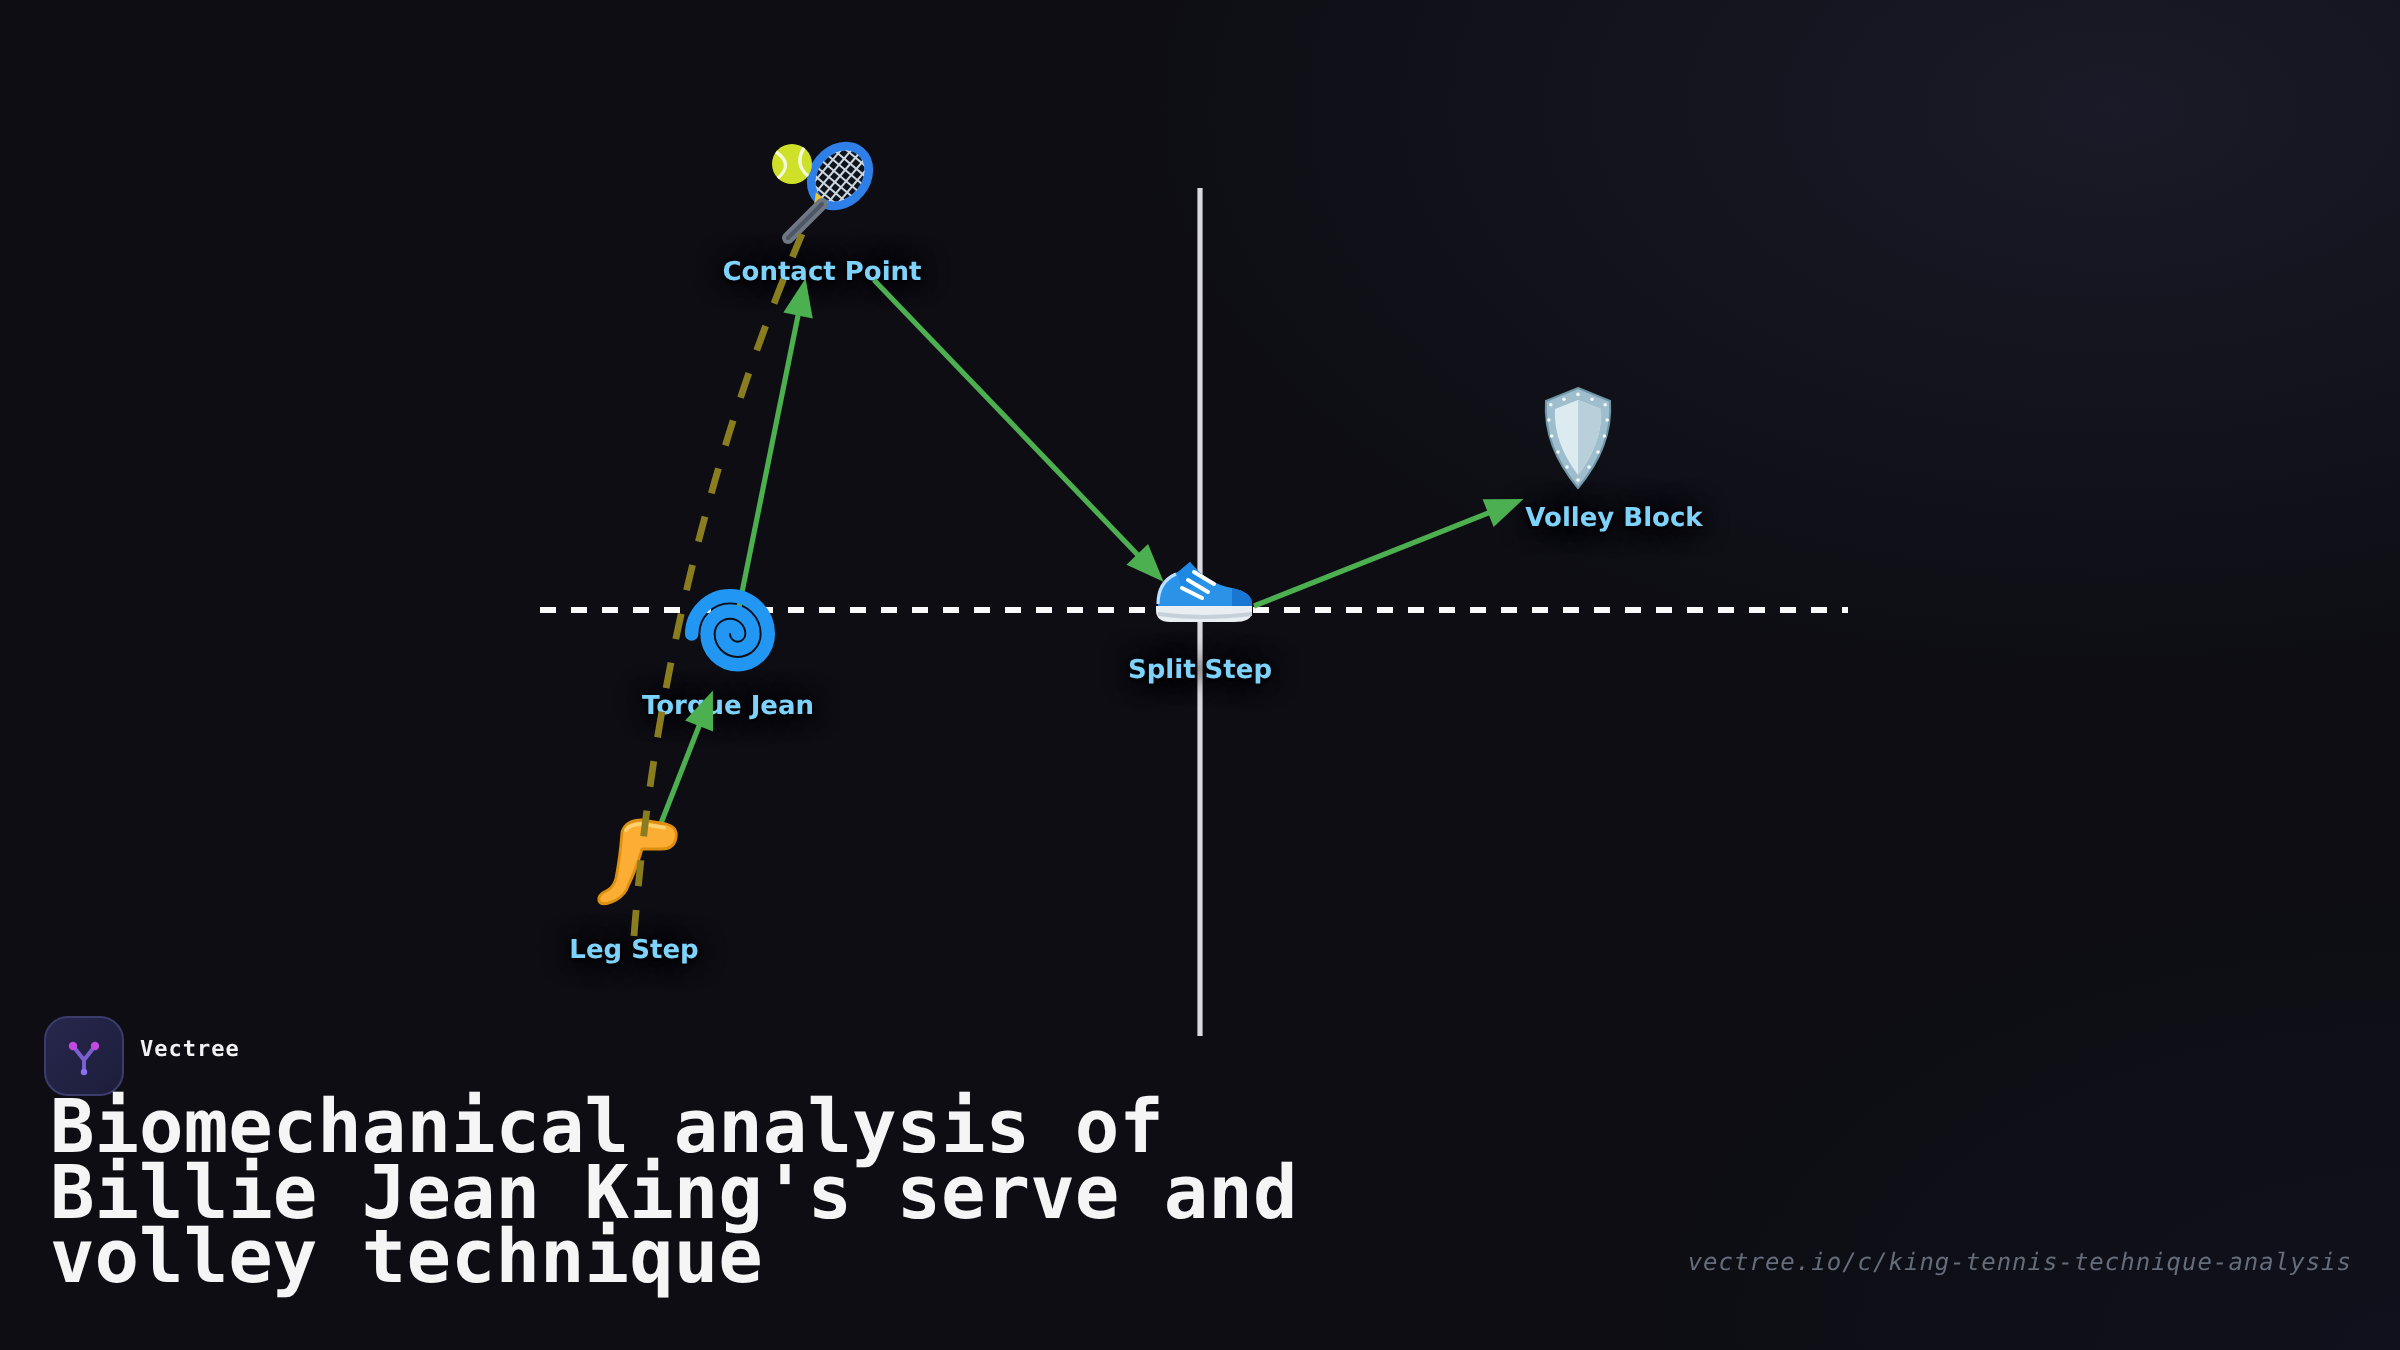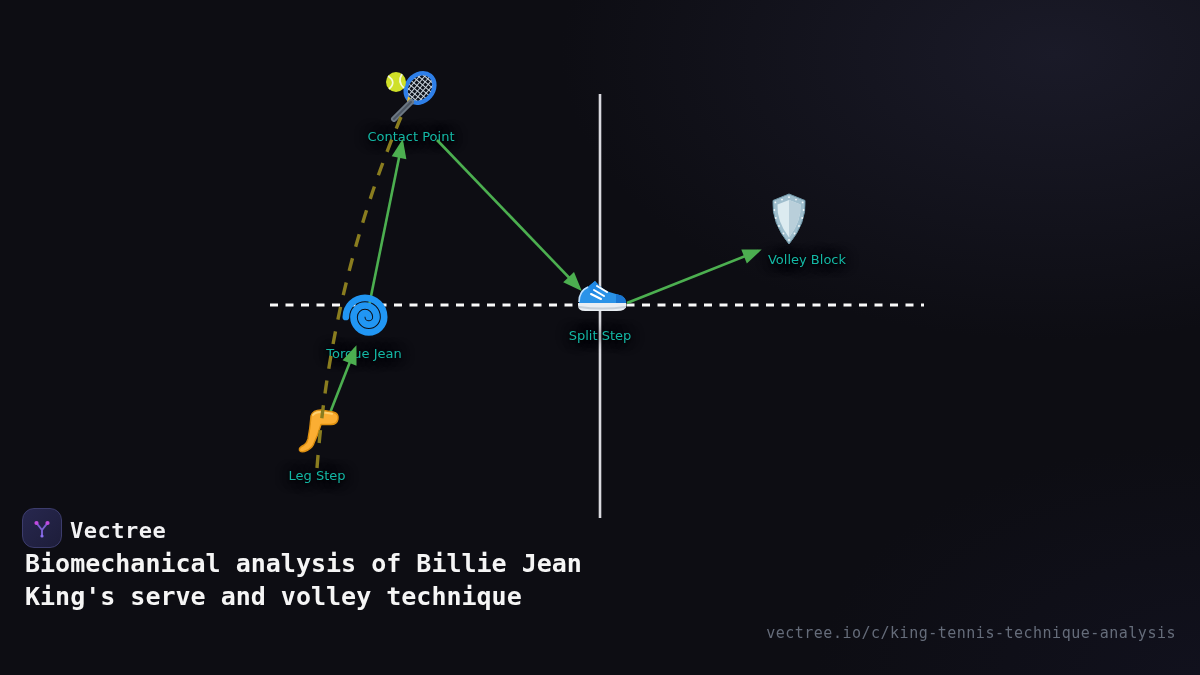--- a/index.html
+++ b/index.html
@@ -9,43 +9,43 @@
     background:
       radial-gradient(900px 520px at 88% 8%, #1a1a28 0%, rgba(16,16,22,0) 55%),
       radial-gradient(700px 420px at 100% 100%, #11111d 0%, rgba(13,13,18,0) 55%),
       #0d0d13;
   }
   .abs{position:absolute;}
   svg{display:block;}
   
   .node-label{
     position:absolute;transform:translateX(-50%);
-    color:#14b8a6;font-size:13px;font-weight:normal;white-space:nowrap;
+    color:#7dd3fc;font-size:13px;font-weight:bold;white-space:nowrap;
     font-family:"DejaVu Sans",sans-serif;
     text-shadow:0 1px 3px rgba(0,0,0,.95),0 0 8px rgba(0,0,0,.8),0 0 14px rgba(0,0,0,.6);
   }
   
   .brand-badge{
     position:absolute;left:22px;top:508px;width:40px;height:40px;border-radius:12px;
     background:linear-gradient(135deg,#27274e 0%,#1d1d3a 100%);
     border:1px solid #3c3c6c;box-sizing:border-box;
     display:flex;align-items:center;justify-content:center;
   }
   .brand-name{
     position:absolute;left:70px;top:518px;color:#f2f2f4;
-    font-family:"DejaVu Sans Mono",monospace;font-weight:bold;font-size:22px;letter-spacing:.5px;
+    font-family:"DejaVu Sans Mono",monospace;font-weight:bold;font-size:11px;letter-spacing:.5px;
   }
   .page-title{
     position:absolute;left:25px;top:548px;width:660px;
     color:#f5f5f5;font-family:"DejaVu Sans Mono",monospace;font-weight:bold;
-    font-size:25px;line-height:32.5px;letter-spacing:0;
+    font-size:37px;line-height:32.5px;letter-spacing:0;
   }
   .footer-url{
     position:absolute;right:24px;top:624px;color:#656c7a;
-    font-family:"DejaVu Sans Mono",monospace;font-size:15px;letter-spacing:.5px;
+    font-family:"DejaVu Sans Mono",monospace;font-size:12px;letter-spacing:.5px;font-style:italic;
   }
 </style>
 </head>
 <body>
 
 <svg class="abs" style="left:0;top:0" width="1200" height="675" viewBox="0 0 1200 675">
   <line x1="270" y1="305" x2="924" y2="305" stroke="#fafafa" stroke-width="3" stroke-dasharray="8 7.5"></line>
   <line x1="600" y1="94" x2="600" y2="518" stroke="#d9d9df" stroke-width="2.6"></line>
 </svg>
 

